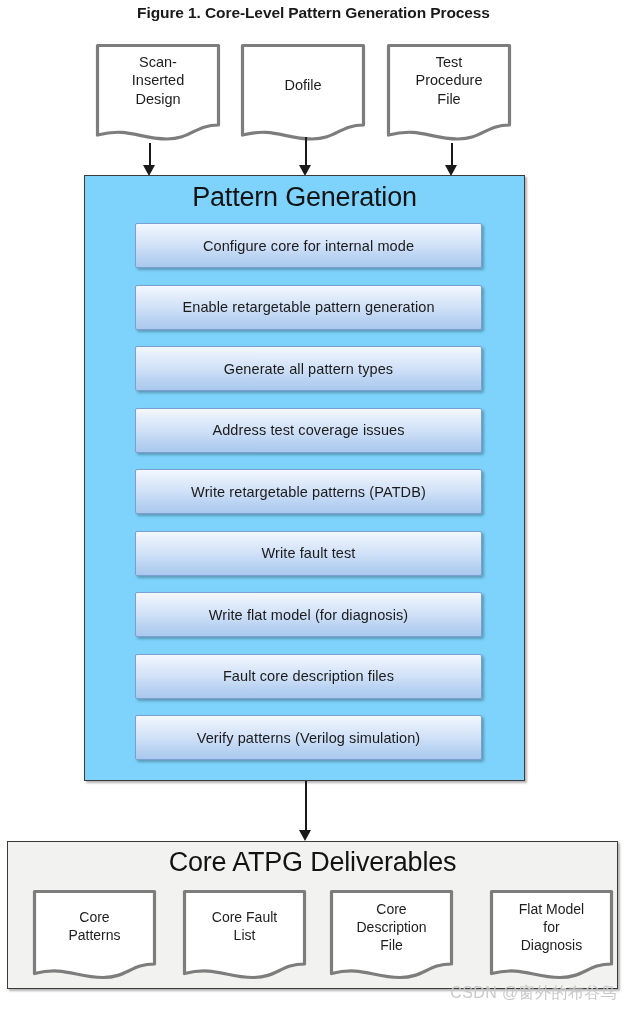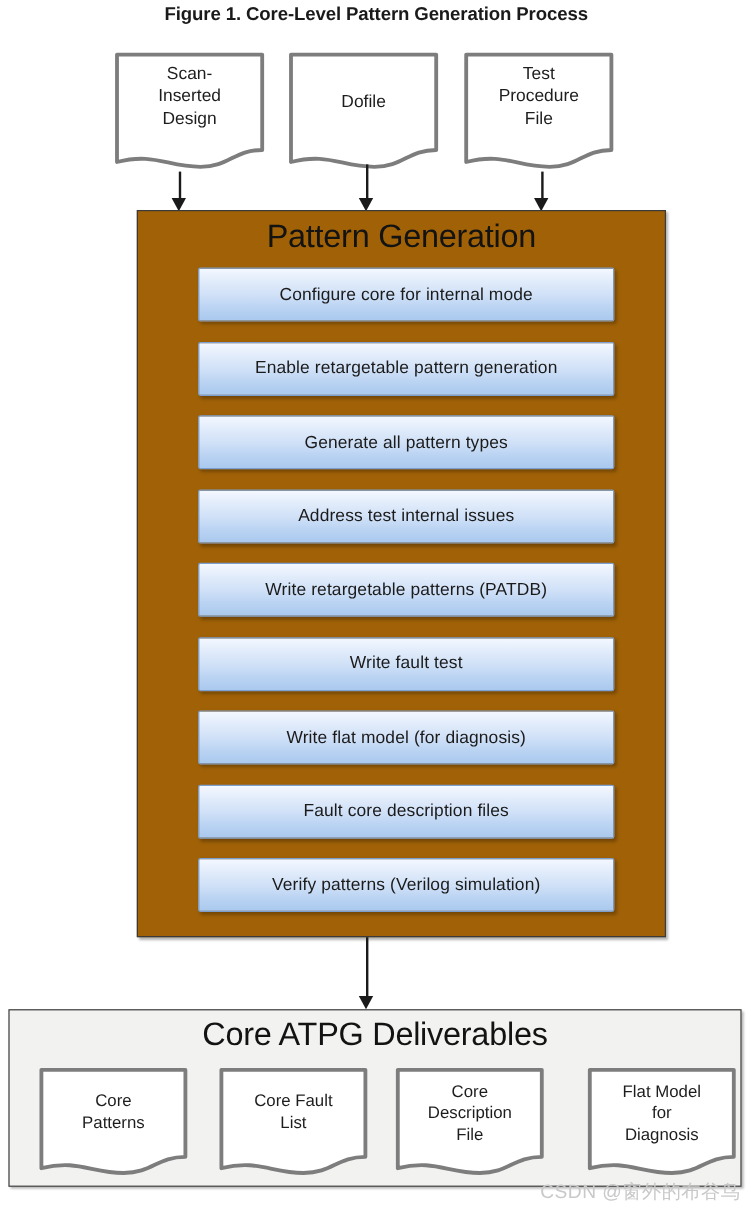--- a/index.html
+++ b/index.html
@@ -81,24 +81,23 @@
   #arrow-dofile .shaft { height: 29px; }
 
   #arrow-deliverables { left: 299px; top: 781px; height: 60px; }
   #arrow-deliverables .shaft { height: 50px; }
 
   
   #pattern-generation {
     position: absolute;
     left: 84px; top: 175px;
     width: 441px; height: 606px;
-    background: #a16207;
+    background: #7dd3fc;
     border: 1.6px solid #3a3a3a;
     box-shadow: 2px 2px 2px rgba(0,0,0,0.30);
-    margin-left: 30px;
   }
   #pattern-generation-title {
     position: absolute;
     left: 0; right: 0; top: 6px;
     text-align: center;
     font-size: 27px;
     color: #131313;
     letter-spacing: -0.2px;
   }
   #steps-list {
@@ -223,21 +222,21 @@
       <div class="step-box">
         <span class="step-label">Configure core for internal mode</span>
       </div>
       <div class="step-box">
         <span class="step-label">Enable retargetable pattern generation</span>
       </div>
       <div class="step-box">
         <span class="step-label">Generate all pattern types</span>
       </div>
       <div class="step-box">
-        <span class="step-label">Address test internal issues</span>
+        <span class="step-label">Address test coverage issues</span>
       </div>
       <div class="step-box">
         <span class="step-label">Write retargetable patterns (PATDB)</span>
       </div>
       <div class="step-box">
         <span class="step-label">Write fault test</span>
       </div>
       <div class="step-box">
         <span class="step-label">Write flat model (for diagnosis)</span>
       </div>

